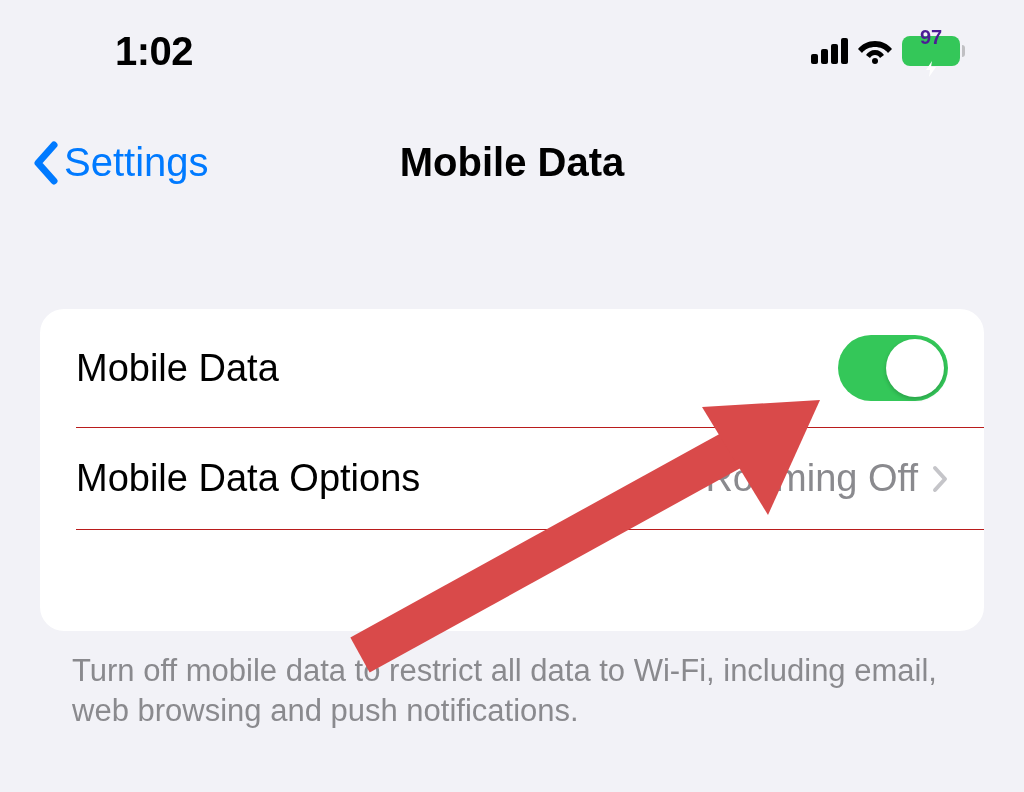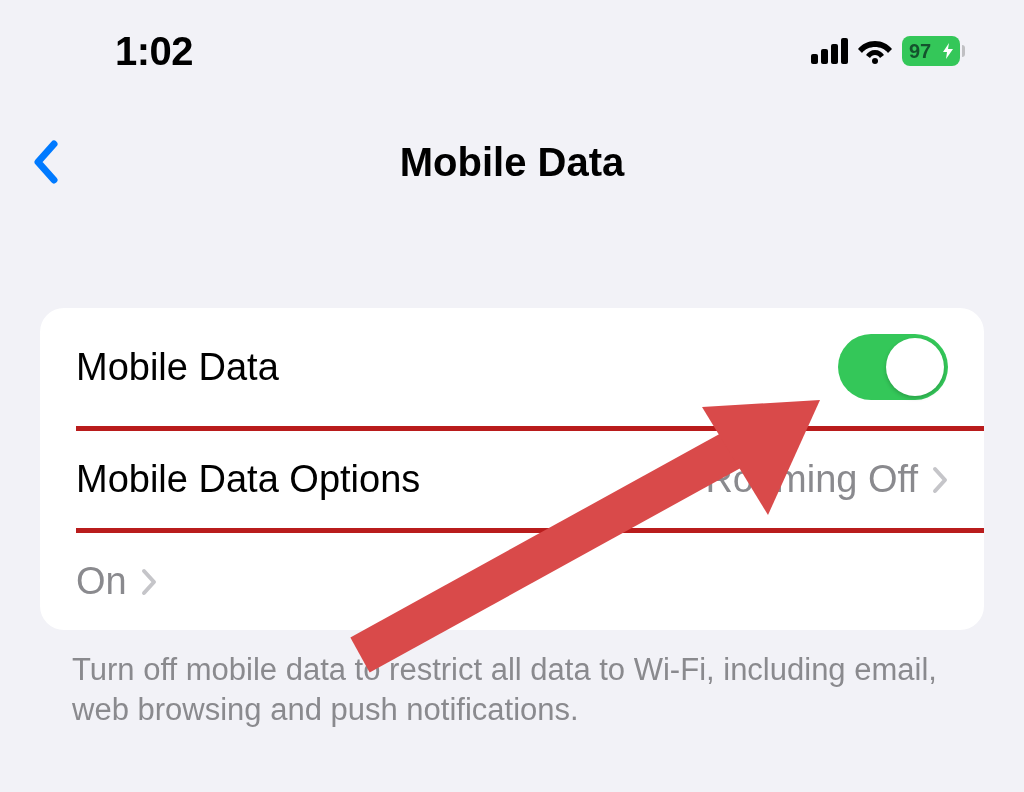--- a/index.html
+++ b/index.html
@@ -61,26 +61,27 @@
       position: relative;
     }
     .battery-tip {
       width: 3px;
       height: 12px;
       background: #c0c0c3;
       border-radius: 0 3px 3px 0;
       margin-left: 2px;
     }
     .battery-text {
-      color: #14532d;
+      color: #4c1d95;
       font-size: 20px;
       font-weight: 700;
       display: flex;
       align-items: center;
       gap: 12px;
+      flex-direction: column;
     }
 
     
     .nav-header {
       display: flex;
       align-items: center;
       padding: 50px 32px 24px 32px;
       position: relative;
     }
     .back-button {
@@ -110,21 +111,21 @@
       overflow: hidden;
     }
     .settings-row {
       display: flex;
       align-items: center;
       justify-content: space-between;
       padding: 26px 36px;
       min-height: 102px;
     }
     .settings-row + .settings-row {
-      border-top: 5px solid #b91c1c;
+      border-top: 1px solid #b91c1c;
       margin-left: 36px;
       padding-left: 0;
     }
     .row-label {
       font-size: 38px;
       color: #000;
       font-weight: 400;
     }
     .row-value-wrap {
       display: flex;
@@ -207,20 +208,21 @@
   </div>
 </div>
 
 <div class="nav-header">
   <div class="back-button">
     <span class="back-chevron">
       <svg width="26" height="44" viewBox="0 0 26 44">
         <path d="M22 4 L6 22 L22 40" stroke="#007aff" stroke-width="7" fill="none" stroke-linecap="round" stroke-linejoin="round"></path>
       </svg>
     </span>
+    <span>Settings</span>
   </div>
   <div class="nav-title">Mobile Data</div>
 </div>
 
 <div class="settings-section">
 
   <div class="settings-row">
     <div class="row-label">Mobile Data</div>
     <div class="toggle">
       <div class="toggle-knob"></div>
@@ -233,28 +235,20 @@
       <div class="row-value">Roaming Off</div>
       <span class="chevron-right">
         <svg width="16" height="28" viewBox="0 0 16 28">
           <path d="M3 3 L13 14 L3 25" stroke="#c5c5c9" stroke-width="4" fill="none" stroke-linecap="round" stroke-linejoin="round"></path>
         </svg>
       </span>
     </div>
   </div>
 
   <div class="settings-row">
-    <div class="row-value-wrap">
-      <div class="row-value">On</div>
-      <span class="chevron-right">
-        <svg width="16" height="28" viewBox="0 0 16 28">
-          <path d="M3 3 L13 14 L3 25" stroke="#c5c5c9" stroke-width="4" fill="none" stroke-linecap="round" stroke-linejoin="round"></path>
-        </svg>
-      </span>
-    </div>
   </div>
 
 </div>
 
 <div class="section-footer">Turn off mobile data to restrict all data to Wi-Fi, including email, web browsing and push notifications.</div>
 
 <div class="arrow-annotation">
   <svg width="520" height="360" viewBox="0 0 520 360">
     <line x1="30" y1="330" x2="420" y2="115" stroke="#d94a4a" stroke-width="40"></line>
     <polygon points="490,75 372,82 438,190" fill="#d94a4a"></polygon>

